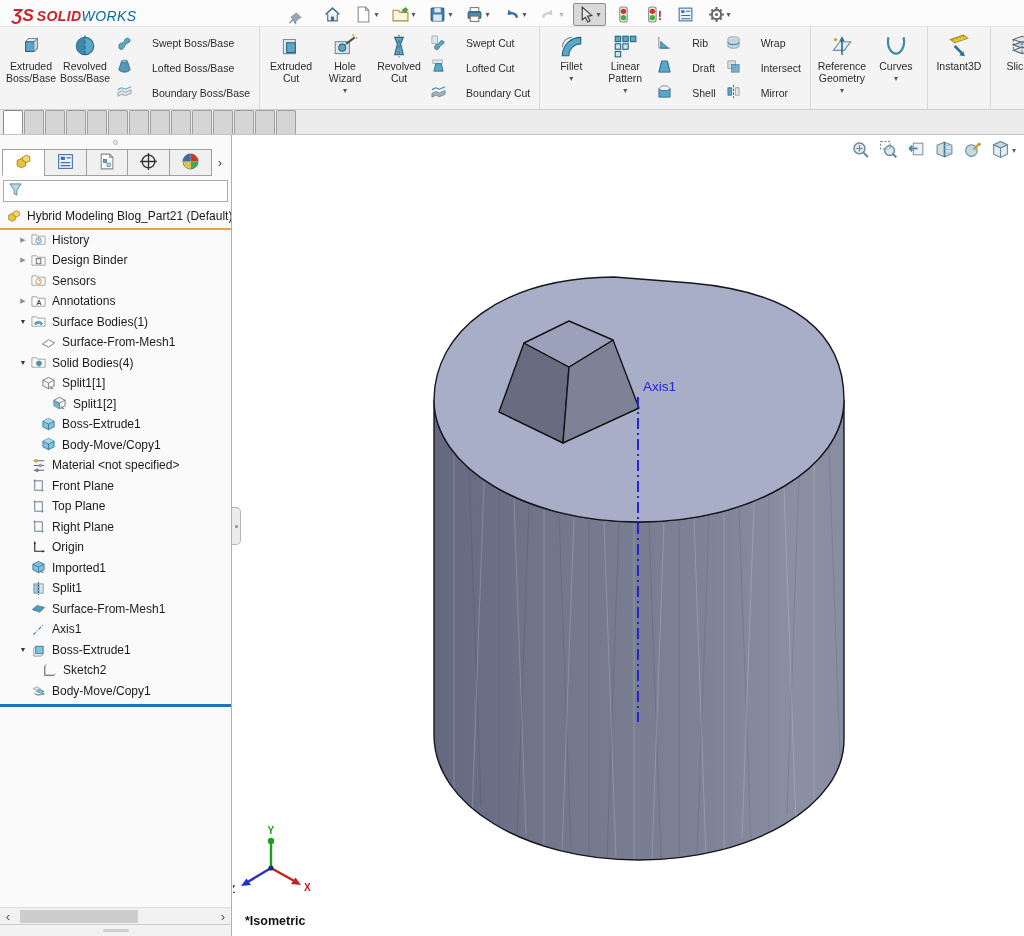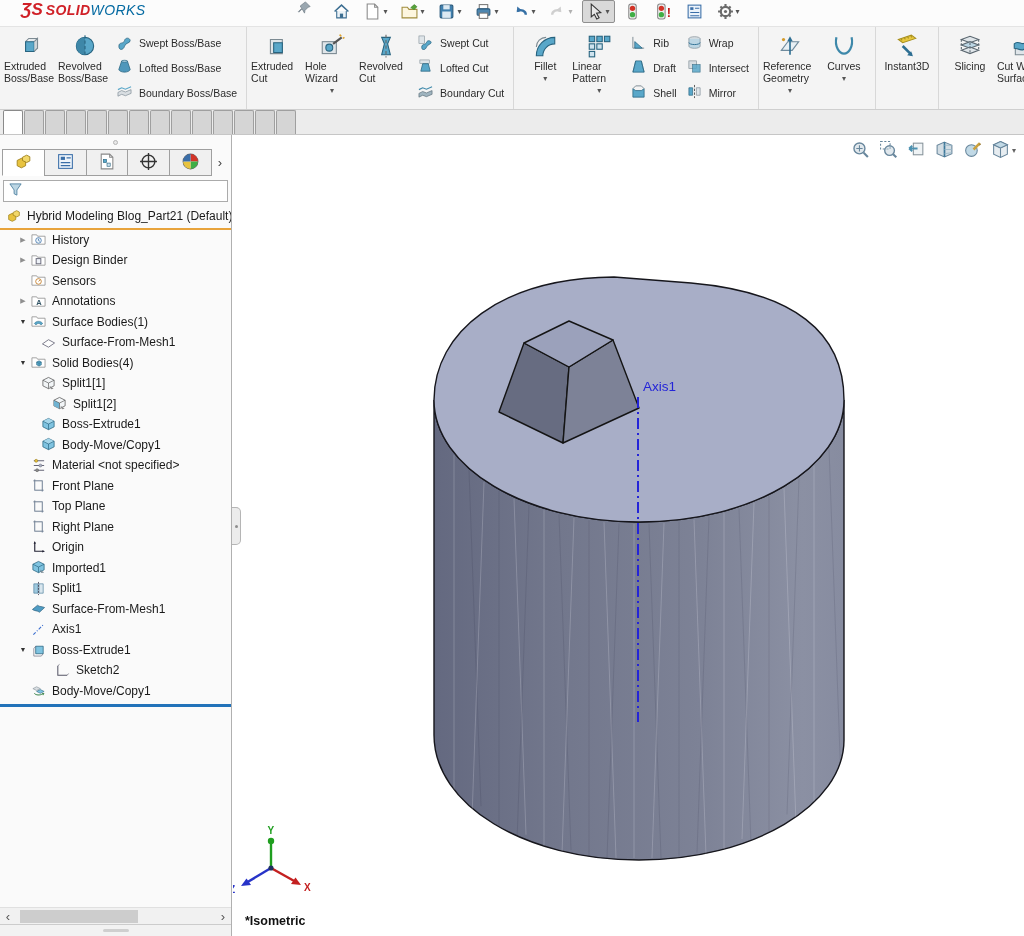--- a/index.html
+++ b/index.html
@@ -1,40 +1,40 @@
 <!DOCTYPE html>
 <html><head>
 <meta charset="utf-8">
 <style>
   *{box-sizing:border-box;margin:0;padding:0}
   html,body{width:1024px;height:936px;overflow:hidden;font-family:"Liberation Sans",sans-serif;background:#fff;font-size:12px;color:#1a1a1a;position:relative}
   .dd{font-size:8px;color:#555;margin-left:2px;line-height:1}
   
-  .menubar{position:absolute;top:0;left:0;width:1024px;height:27px;background:#fcfcfc;border-bottom:1px solid #e4e4e4;display:flex;align-items:flex-start;padding-left:21px}
+  .menubar{position:absolute;top:0;left:0;width:1024px;height:27px;background:#fcfcfc;border-bottom:1px solid #e4e4e4;display:flex;align-items:flex-end;padding-left:12px}
   .logo{display:flex;align-items:baseline;margin-right:18px}
   .logo-mark{color:#d02027;font-style:italic;font-weight:bold;font-size:17px;margin-right:3px}
   .logo-solid{color:#d02027;font-weight:bold;font-size:14px;font-style:italic;letter-spacing:.4px}
   .logo-works{color:#0369a1;font-size:14px;font-style:italic;letter-spacing:.4px}
   .menus{display:flex;align-items:center}
   .menu-item{padding:5px 11px;font-size:12.5px;cursor:default}
   .pin-btn{margin:0 6px 0 2px;display:inline-flex}
   .quickbar{display:flex;align-items:center;margin-left:8px}
   .qbtn{display:inline-flex;align-items:center;padding:2px 4px;margin:0 2px;border:1px solid transparent;border-radius:2px}
   .qbtn.active{background:#d9d9d9;border-color:#8f8f8f}
   .qbtn.disabled{opacity:.45}
   .qicon{display:inline-flex}
   
   .ribbon{position:absolute;top:27px;left:0;width:1024px;height:83px;background:#f4f4f4;border-bottom:1px solid #cfcfcf;display:flex;overflow:hidden}
   .rgroup{display:flex;align-items:stretch;padding:1px 4px;border-right:1px solid #d8d8d8}
   .rlarge-row{display:flex}
-  .rbtn-large{width:54px;display:flex;flex-direction:column;align-items:center;padding-top:4px;gap:1px;text-align:left;font-size:10.5px;line-height:1.12;color:#2b2b2b}
+  .rbtn-large{width:54px;display:flex;flex-direction:column;align-items:center;padding-top:4px;gap:1px;text-align:center;font-size:10.5px;line-height:1.12;color:#2b2b2b}
   .rbtn-large .dd{margin:1px 0 0 0}
   .ricon{height:28px;display:flex;align-items:center}
   .rstack{display:flex;flex-direction:column;justify-content:space-around;padding:3px 3px}
-  .rbtn-small{display:flex;align-items:center;gap:7px;white-space:nowrap;font-size:10.5px;color:#2b2b2b;padding:0 2px}
+  .rbtn-small{display:flex;align-items:center;gap:20px;white-space:nowrap;font-size:10.5px;color:#2b2b2b;padding:0 2px}
   
   .tabstrip{position:absolute;top:110px;left:0;width:1024px;height:25px;background:#ececec;border-bottom:1px solid #c6c6c6;display:flex;align-items:flex-end;padding-left:3px;overflow:hidden}
   .tab{height:24px;line-height:23px;padding:0 9px;background:#d5d5d5;border:1px solid #9f9f9f;border-bottom:none;margin-right:1px;font-size:12px;white-space:nowrap;border-radius:2px 2px 0 0}
   .tab.active{background:#fff;border-color:#8a8a8a}
   
   .panel{position:absolute;top:135px;left:0;width:232px;height:801px;background:#fafafa;border-right:1px solid #b0b0b0;overflow:hidden}
   .panel-grip{height:14px;display:flex;align-items:center;justify-content:center}
   .panel-grip .dot{width:5px;height:5px;border-radius:50%;border:1px solid #b5b5b5;background:#e8e8e8}
   .panel-tabs{display:flex;align-items:center;padding:0 2px}
   .ptabs{display:flex;flex:1}
@@ -754,21 +754,21 @@
         <div class="titem expanded">
           <span class="expander"></span>
           <span class="ticon">
             <svg width="15" height="15" viewBox="0 0 16 16">
               <path d="M5 4.5h8v8H5z" fill="#7fc3e0" stroke="#27637f" stroke-width=".8"></path>
               <path d="M5 4.5L3 7v8h8l2-2.5" fill="none" stroke="#667" stroke-width=".7"></path>
             </svg>
           </span>
           <span class="tlabel">Boss-Extrude1</span>
         </div>
-        <div class="titem" style="padding-left: 40px;">
+        <div class="titem" style="padding-left: 27px;">
           <span class="expander"></span>
           <span class="ticon">
             <svg width="15" height="15" viewBox="0 0 16 16">
               <path d="M3 3v10h10" fill="none" stroke="#556" stroke-width="1.1"></path>
               <path d="M3 3l1.8-1.5M13 13l1.5-1.8" stroke="#556" stroke-width=".7"></path>
             </svg>
           </span>
           <span class="tlabel">Sketch2</span>
         </div>
         <div class="titem">

